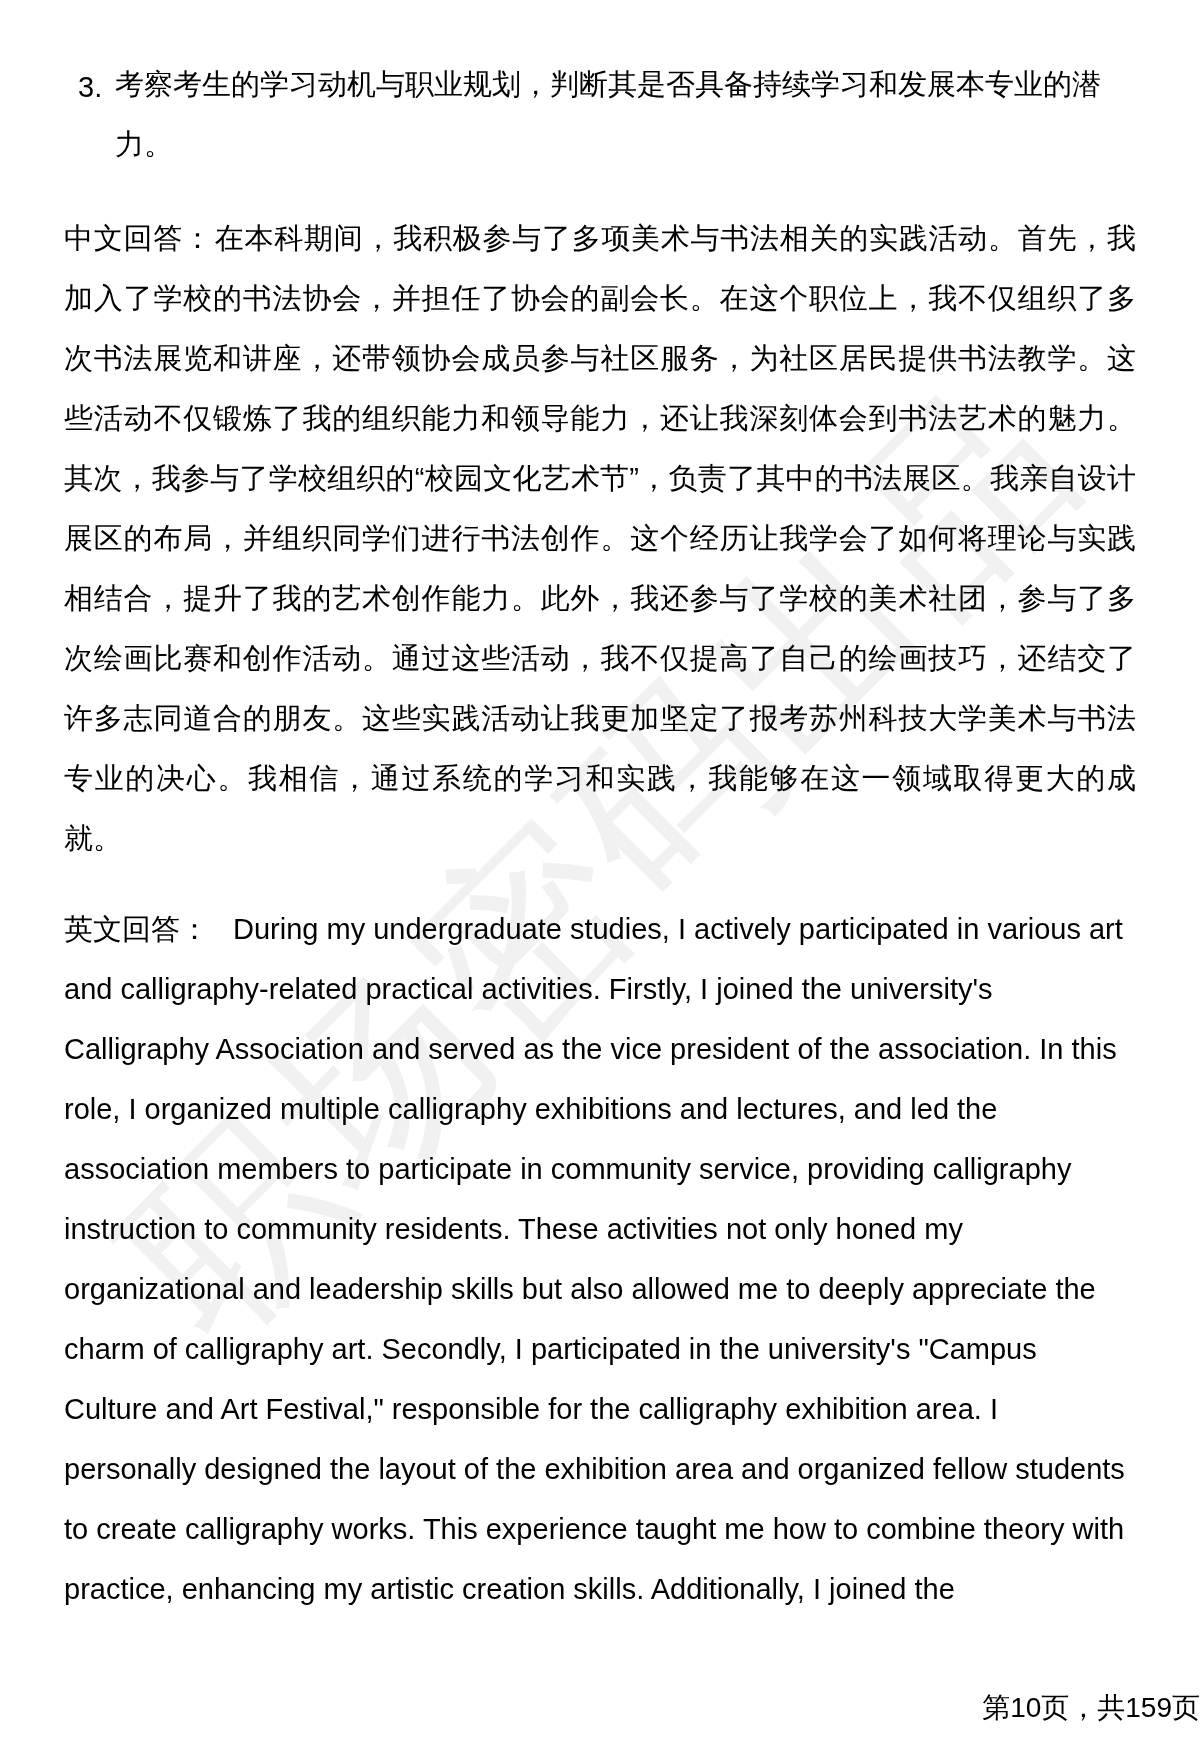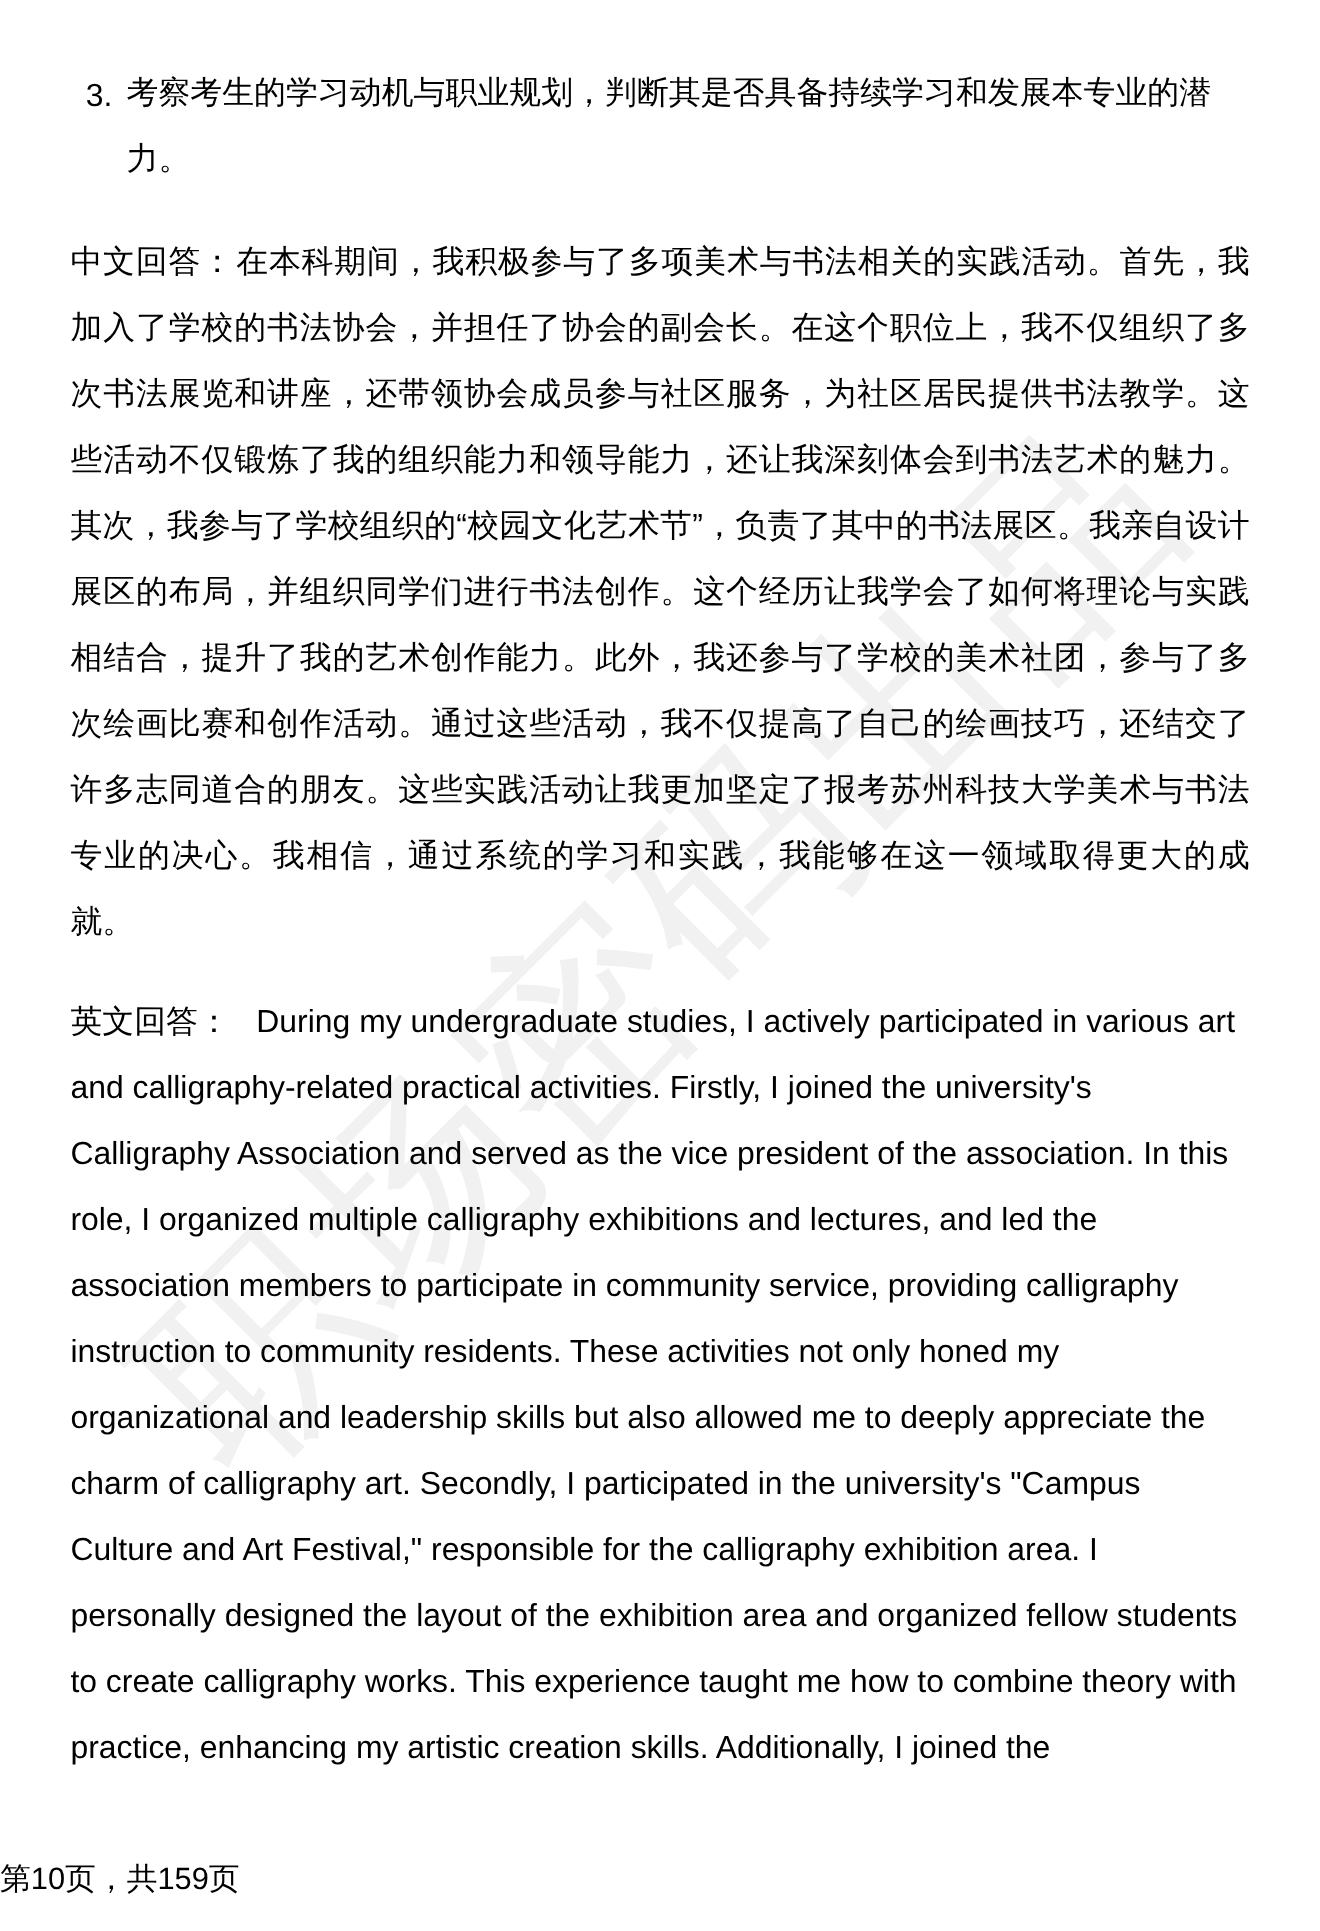--- a/index.html
+++ b/index.html
@@ -73,21 +73,21 @@
     margin-right: 2px;
   }
   .para.en .answer-label {
     margin-right: 24px;
   }
   .footer {
     position: absolute;
     left: 0;
     top: 1678px;
     width: 1200px;
-    text-align: left;
+    text-align: right;
     font-size: 28px;
     line-height: 60px;
     z-index: 1;
   }
 </style>
 </head>
 <body>
 
 <div class="page">
 

